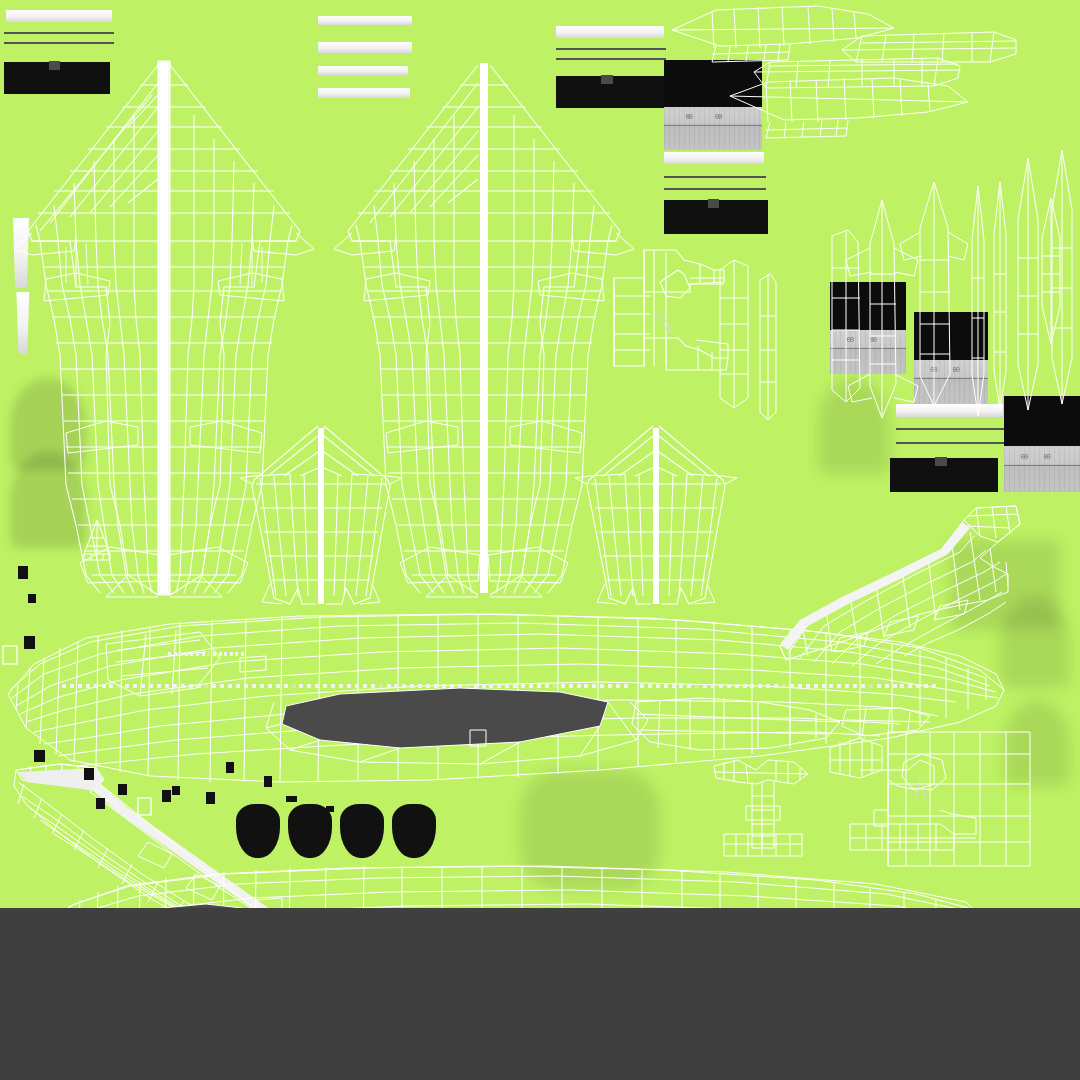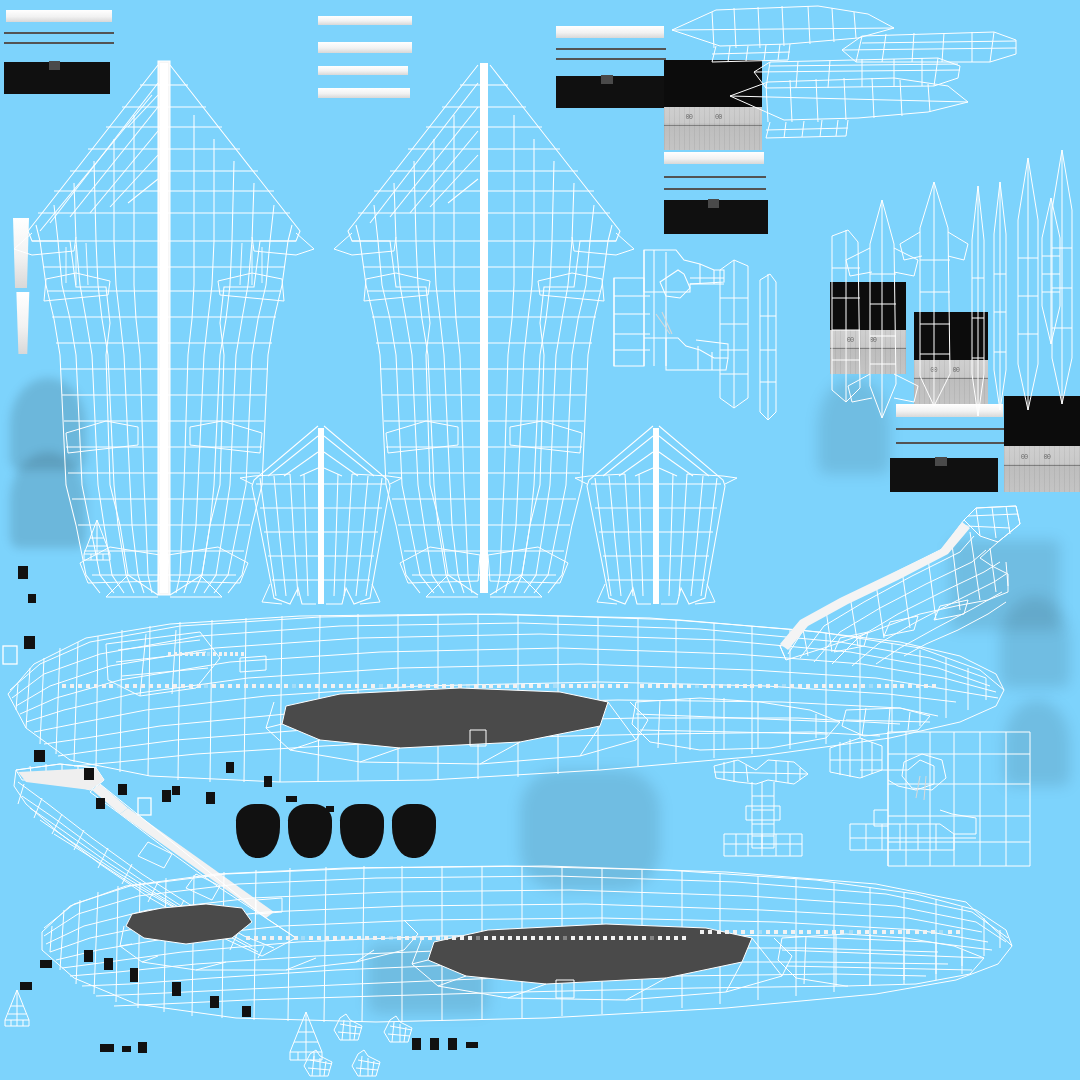--- a/index.html
+++ b/index.html
@@ -65,21 +65,21 @@
   .tinyblack{position:absolute;background:#111;}
 
   #stage svg line, #stage svg polyline, #stage svg path, #stage svg rect, #stage svg polygon{
     shape-rendering:geometricPrecision;
   }
   .hidden-label{position:absolute;width:0;height:0;overflow:hidden;opacity:0;}
 </style>
 </head>
 <body>
 
-<div id="stage" style="background: #7dd3fc; width: 1080px; height: 1080px;">
+<div id="stage" style="background: #bef264; width: 1080px; height: 908px;">
 
   <div class="ghost" style="left:10px;top:378px;width:76px;height:92px;border-radius:50% 50% 12% 12%;"></div>
   <div class="ghost" style="left:10px;top:452px;width:76px;height:96px;border-radius:50% 50% 12% 12%;"></div>
   <div class="ghost2" style="left:818px;top:378px;width:72px;height:96px;border-radius:50% 50% 12% 12%;"></div>
   <div class="ghost2" style="left:1000px;top:596px;width:70px;height:92px;border-radius:50% 50% 12% 12%;"></div>
   <div class="ghost2" style="left:1004px;top:700px;width:66px;height:86px;border-radius:50% 50% 12% 12%;"></div>
   <div class="ghost2" style="left:368px;top:944px;width:120px;height:70px;border-radius:10px;"></div>
   <div class="ghost2" style="left:950px;top:540px;width:110px;height:90px;border-radius:6px;"></div>
   <div class="ghost2" style="left:520px;top:770px;width:140px;height:120px;border-radius:40px;"></div>
 

